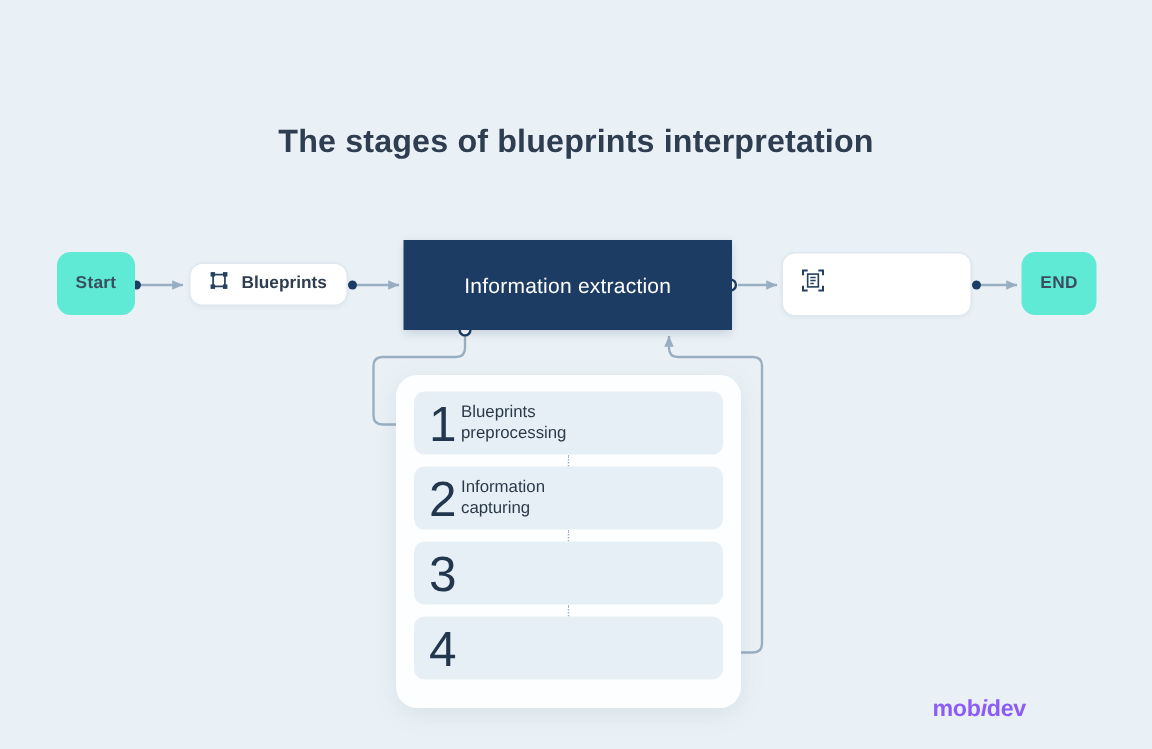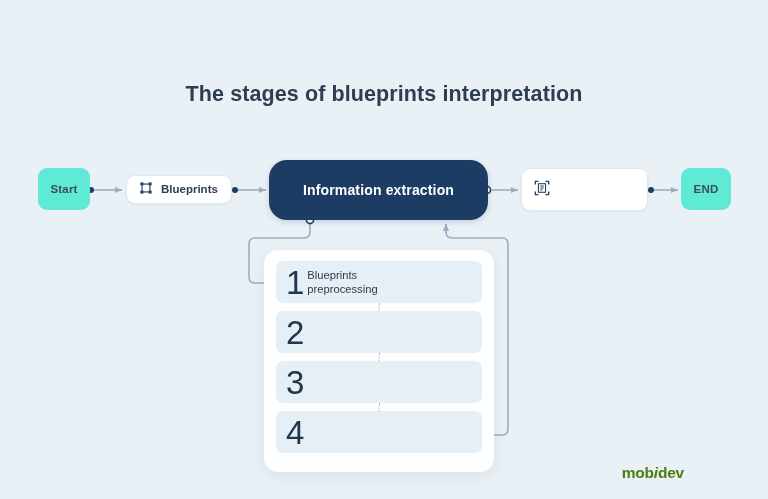--- a/index.html
+++ b/index.html
@@ -87,27 +87,27 @@
     text-align: center;
   }
   .pill.interpretation .pill-label { text-align: center; flex: 1; }
 
   
   .hero {
     position: absolute;
     left: 269px; top: 160px;
     width: 219px; height: 60px;
     background: #1d3c63;
-    border-radius: 18px;
+    border-radius: 0;
     display: flex;
     align-items: center;
     justify-content: center;
     color: #ffffff;
     font-size: 14px;
-    font-weight: bold;
+    font-weight: normal;
     letter-spacing: 0.15px;
     box-shadow: 0 2px 6px rgba(25,55,95,0.18);
   }
 
   
   .panel {
     position: absolute;
     left: 264px; top: 250px;
     width: 230px; height: 222px;
     background: #fdfeff;
@@ -157,21 +157,21 @@
   
   .icon { display: block; }
 
   
   .logo {
     position: absolute;
     right: 24px;
     bottom: 17px;
     font-size: 15.5px;
     font-weight: bold;
-    color: #4d7c0f;
+    color: #8b5cf6;
     letter-spacing: -0.2px;
   }
   .logo .i {
     font-style: italic;
     font-weight: bold;
   }
 </style>
 </head>
 <body>
 
@@ -257,20 +257,22 @@
 
   <div class="steps">
     <div class="step">
       <span class="step-num">1</span>
       <span class="step-text">Blueprints
 preprocessing</span>
       <span class="step-sep"></span>
     </div>
     <div class="step">
       <span class="step-num">2</span>
+      <span class="step-text">Information
+capturing</span>
       <span class="step-sep"></span>
     </div>
     <div class="step">
       <span class="step-num">3</span>
       <span class="step-sep"></span>
     </div>
     <div class="step">
       <span class="step-num">4</span>
     </div>
   </div>

